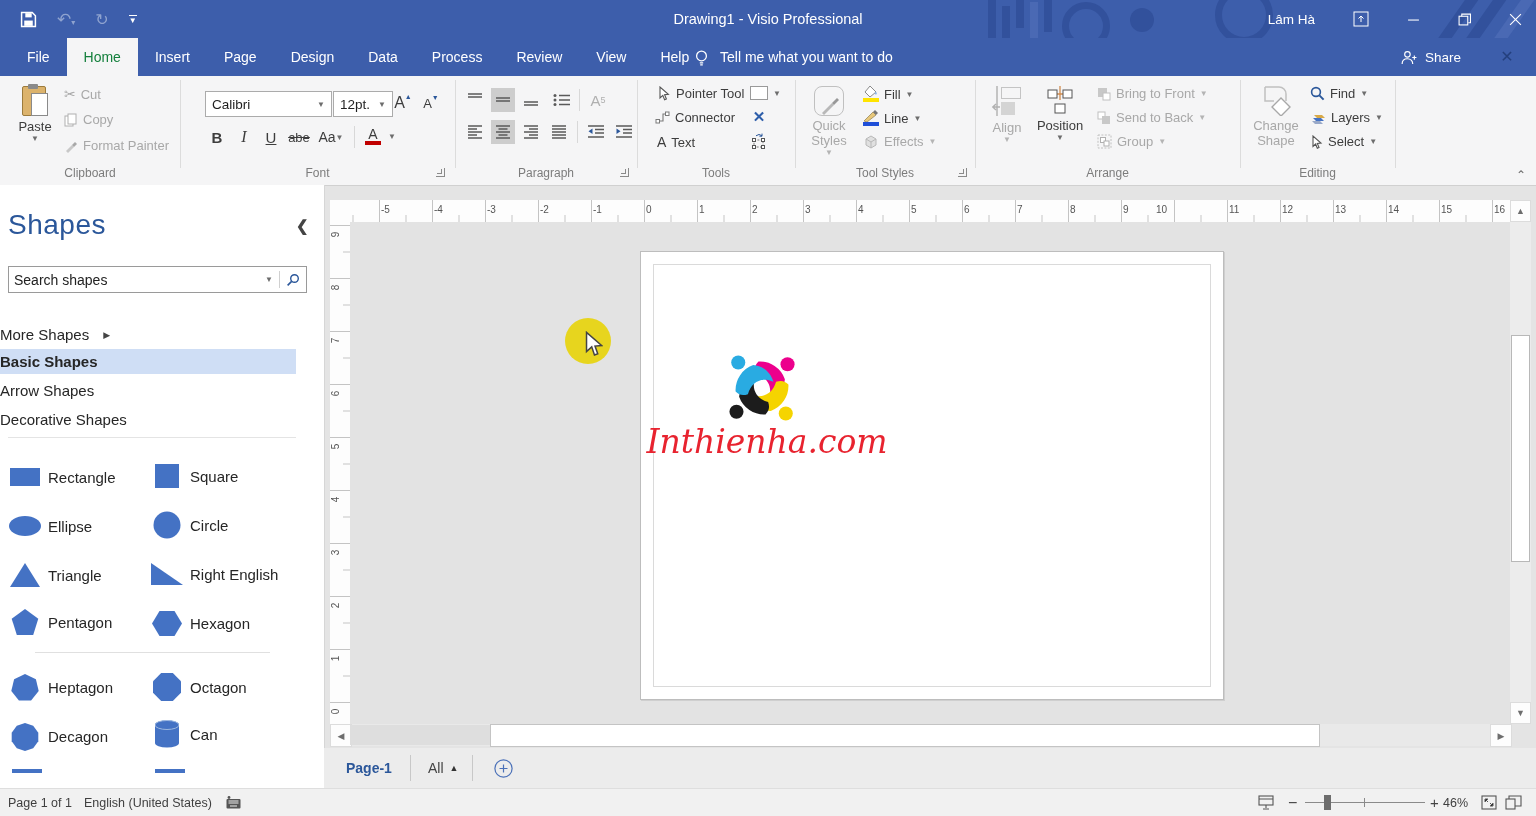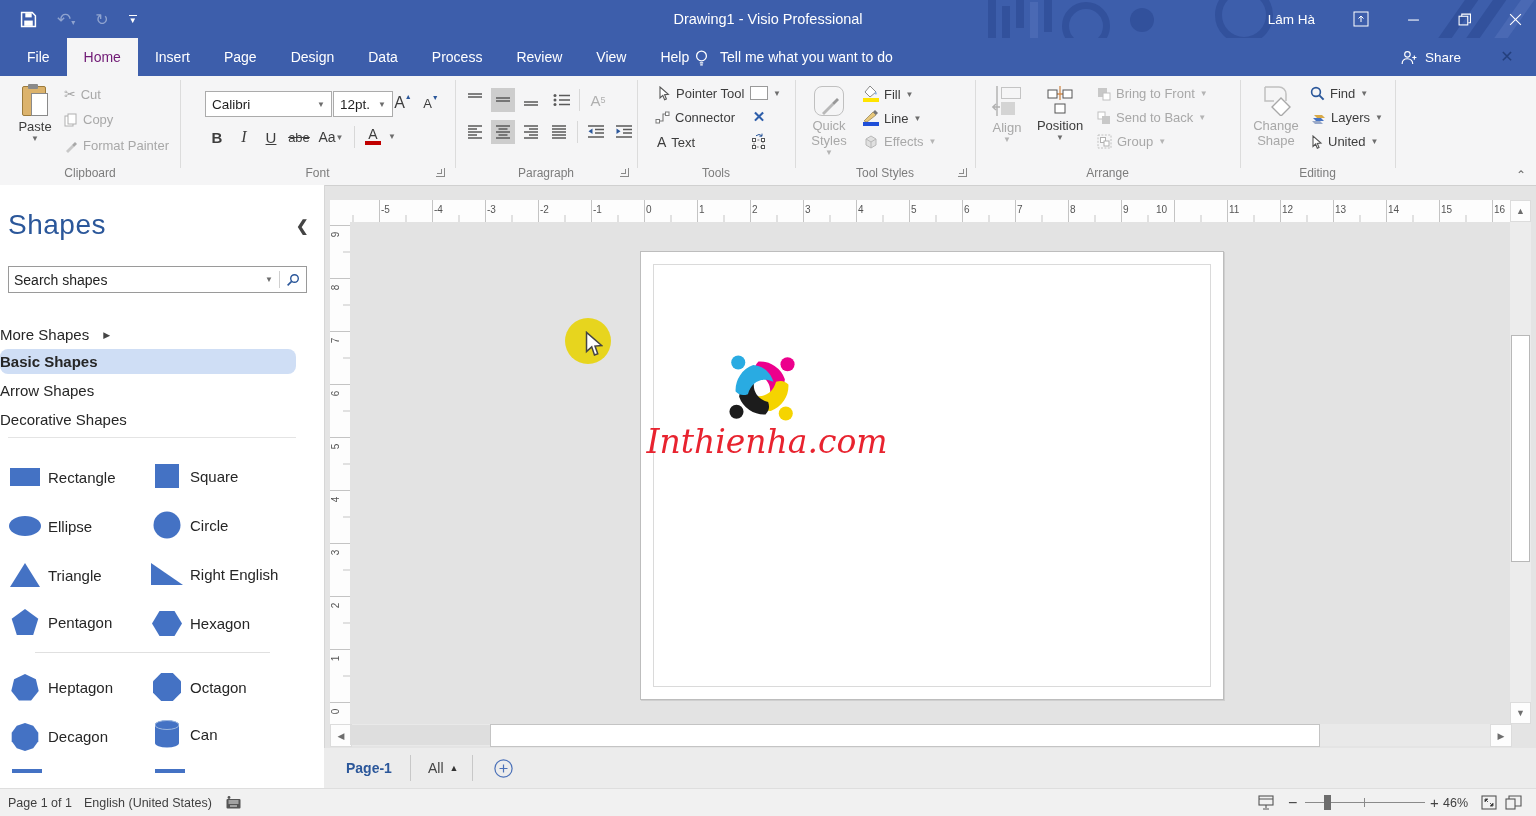--- a/index.html
+++ b/index.html
@@ -11,21 +11,21 @@
   .deco.ring{background:transparent;border:7px solid #32519c;border-radius:50%;}
   .deco.light{background:#4a69b4;}
   .qat{position:absolute;left:20px;top:0;height:38px;display:flex;align-items:center;gap:20px;color:#fff;}
   .qat .muted{color:#8fa3cf;}
   .title-text{position:absolute;top:0;height:38px;left:0;right:0;display:flex;align-items:center;justify-content:center;color:#fff;font-size:14.5px;}
   .tb-right{position:absolute;right:14px;top:0;height:38px;display:flex;align-items:center;gap:38px;color:#fff;font-size:13.5px;}
   
   .tabrow{left:0;top:38px;width:1536px;height:38px;background:#3d5eab;}
   .tabs{position:absolute;left:10px;top:0;height:38px;display:flex;align-items:stretch;}
   .tab{color:#fff;font-size:14px;display:flex;align-items:center;padding:0 17px;}
-  .tab.active{background:#f5f5f6;color:#701a75;}
+  .tab.active{background:#f5f5f6;color:#15803d;}
   .tellme{position:absolute;left:693px;top:0;height:38px;display:flex;align-items:center;gap:10px;color:#ffffff;font-size:14px;}
   .share{position:absolute;left:1400px;top:0;height:38px;display:flex;align-items:center;gap:8px;color:#fff;font-size:13.5px;}
   .tabclose{position:absolute;left:1498px;top:10px;width:18px;height:18px;color:#24407e;font-size:16px;line-height:18px;text-align:center;}
   
   .ribbon{left:0;top:76px;width:1536px;height:109px;background:#f5f5f6;border-bottom:1px solid #d0d0d0;}
   .grp-label{position:absolute;bottom:4px;left:0;right:0;text-align:center;font-size:12px;color:#7c7c7c;}
   .gdiv{position:absolute;top:4px;width:1px;height:88px;background:#dcdcdc;}
   .launcher{position:absolute;bottom:7px;width:8px;height:8px;border-right:1px solid #8a8a8a;border-bottom:1px solid #8a8a8a;}
   .launcher:before{content:"";position:absolute;right:1px;bottom:1px;width:4px;height:4px;border-right:1px solid #8a8a8a;border-bottom:1px solid #8a8a8a;transform:translate(-1px,-1px);}
   .bigbtn{position:absolute;top:8px;text-align:center;font-size:13px;color:#3d3d3d;}
@@ -38,21 +38,21 @@
   .fbtn{position:absolute;display:flex;align-items:center;justify-content:center;color:#3d3d3d;}
   .hl{background:#cdcdcd;}
   .sep13{width:1px;height:22px;background:#d8d8d8;}
   
   .panel{left:0;top:185px;width:324px;height:603px;background:#fff;border-right:1px solid #d6d6d6;}
   .panel-title{position:absolute;left:8px;top:24px;font-size:28px;color:#2b579a;font-weight:400;letter-spacing:0.5px;}
   .collapse{position:absolute;left:296px;top:32px;color:#444;font-size:15px;font-weight:bold;}
   .searchbox{position:absolute;left:8px;top:81px;width:297px;height:25px;border:1px solid #9a9a9a;background:#fff;display:flex;align-items:center;}
   .searchbox .ph{flex:1;padding-left:5px;font-size:14px;color:#222;}
   .cat{position:absolute;left:0;width:296px;height:25px;display:flex;align-items:center;font-size:15px;color:#262626;box-sizing:border-box;}
-  .cat.sel{background:#cfdef5;font-weight:bold;border-radius:8px;}
+  .cat.sel{background:#cfdef5;font-weight:bold;}
   .shape-item{position:absolute;display:flex;align-items:center;gap:6px;font-size:15px;color:#262626;}
   .shape-item .ic{width:34px;display:flex;justify-content:center;}
   
   .hruler{left:330px;top:200px;width:1180px;height:22px;background:#fdfdfd;border-bottom:1px solid #c9c9c9;
     background-image:linear-gradient(to right,#c4c4c4 0 1px,transparent 1px),linear-gradient(to right,#c4c4c4 0 1px,transparent 1px);
     background-size:53px 100%,53px 7px;background-position:49px 0,22.5px bottom;background-repeat:repeat-x;}
   .hnum{position:absolute;top:4px;font-size:10px;color:#555;}
   .vruler{left:330px;top:222px;width:20px;height:502px;background:#fdfdfd;border-right:1px solid #c9c9c9;
     background-image:linear-gradient(to bottom,#c4c4c4 0 1px,transparent 1px),linear-gradient(to bottom,#c4c4c4 0 1px,transparent 1px);
     background-size:100% 53px,7px 53px;background-position:0 3px,right 29.5px;background-repeat:repeat-y;}
@@ -486,21 +486,21 @@
         </span>
       <span>Layers</span>
         <span class="dda">▼</span>
     </div>
     <div class="smallrow" style="left:70px;top:58px;">
       <span>
           <svg width="13" height="14" viewBox="0 0 13 14">
             <path d="M3 1 L3 11.5 L5.6 9 L7.3 13.2 L9 12.4 L7.3 8.4 L11 8 Z" fill="#fff" stroke="#555" stroke-width="1.1"></path>
           </svg>
         </span>
-      <span>United</span>
+      <span>Select</span>
         <span class="dda">▼</span>
     </div>
     <div class="grp-label">Editing</div>
   </div>
   <div class="ab" style="left:1516px;top:92px;color:#6d6d6d;font-size:12px;">⌃</div>
 </div>
 
 <div class="ab panel">
   <div class="panel-title">Shapes</div>
   <div class="collapse">❮</div>

